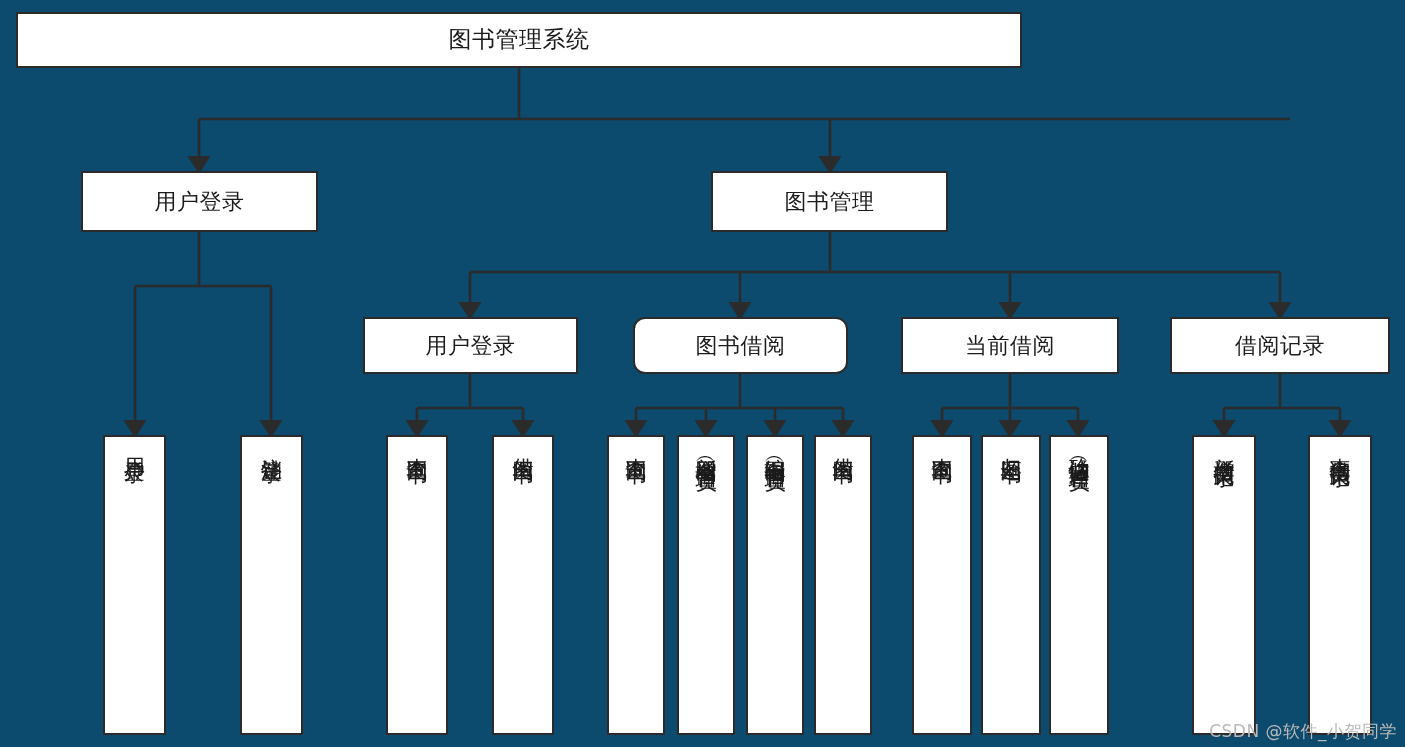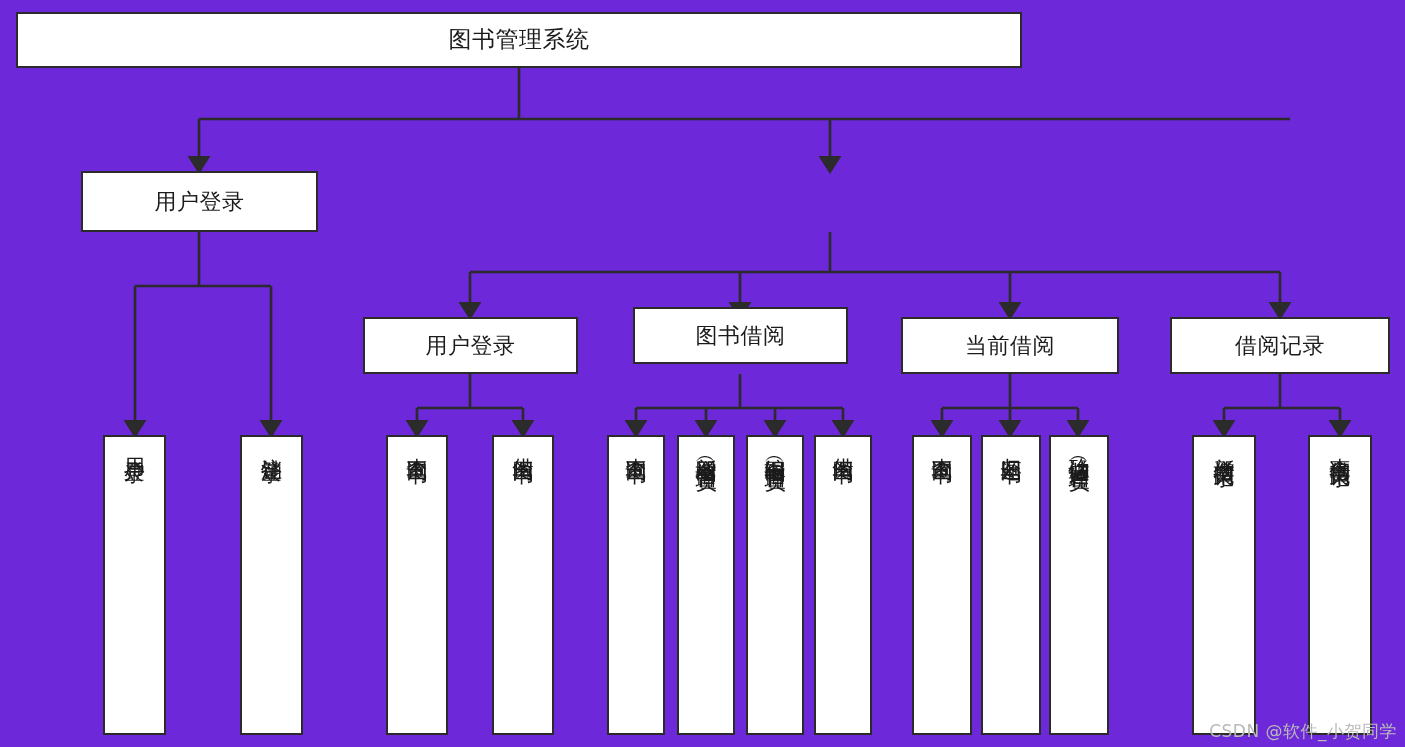--- a/index.html
+++ b/index.html
@@ -7,21 +7,21 @@
     padding: 0;
     background: #ffffff;
   }
   body {
     font-family: "DejaVu Sans", "Liberation Sans", sans-serif;
   }
   #canvas {
     position: relative;
     width: 1405px;
     height: 747px;
-    background: #6d28d9;
+    background: #0c4a6e;
     overflow: hidden;
   }
   svg#edges {
     position: absolute;
     left: 0;
     top: 0;
     width: 1405px;
     height: 747px;
     pointer-events: none;
   }
@@ -133,25 +133,28 @@
     </g>
   </svg>
 
   <div class="node horiz root" style="left:16px; top:12px; width:1006px; height:56px;">
     <span class="node-label">图书管理系统</span>
   </div>
 
   <div class="node horiz" style="left:81px; top:171px; width:237px; height:61px;">
     <span class="node-label">用户登录</span>
   </div>
+  <div class="node horiz" style="left:711px; top:171px; width:237px; height:61px;">
+    <span class="node-label">图书管理</span>
+  </div>
 
   <div class="node horiz" style="left:363px; top:317px; width:215px; height:57px;">
     <span class="node-label">用户登录</span>
   </div>
-  <div class="node horiz" style="left:633px; top:307px; width:215px; height:57px;">
+  <div class="node horiz" style="left:633px; top:317px; width:215px; height:57px;border-radius:12px;">
     <span class="node-label">图书借阅</span>
   </div>
   <div class="node horiz" style="left:901px; top:317px; width:218px; height:57px;">
     <span class="node-label">当前借阅</span>
   </div>
   <div class="node horiz" style="left:1170px; top:317px; width:220px; height:57px;">
     <span class="node-label">借阅记录</span>
   </div>
 
   <div class="node vert" style="left:103px; top:435px; width:63px; height:300px;">

